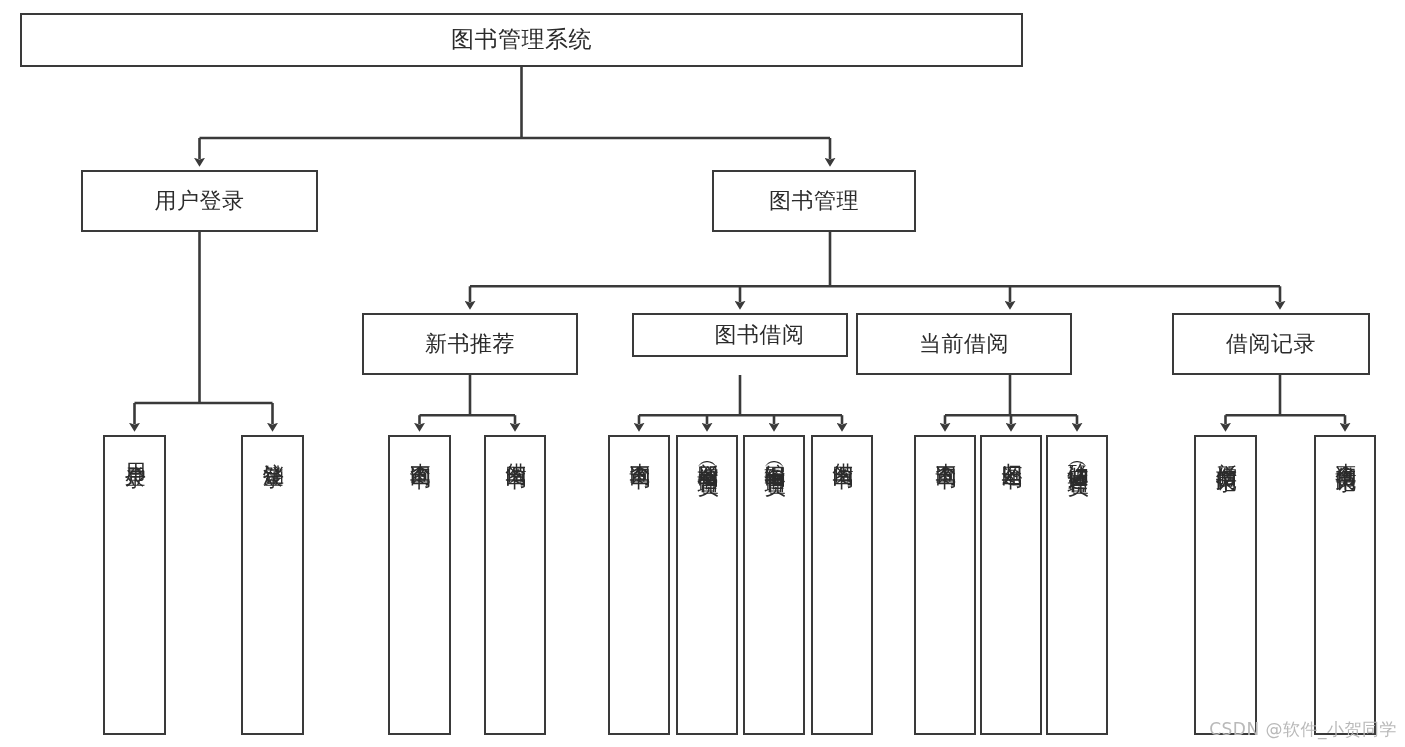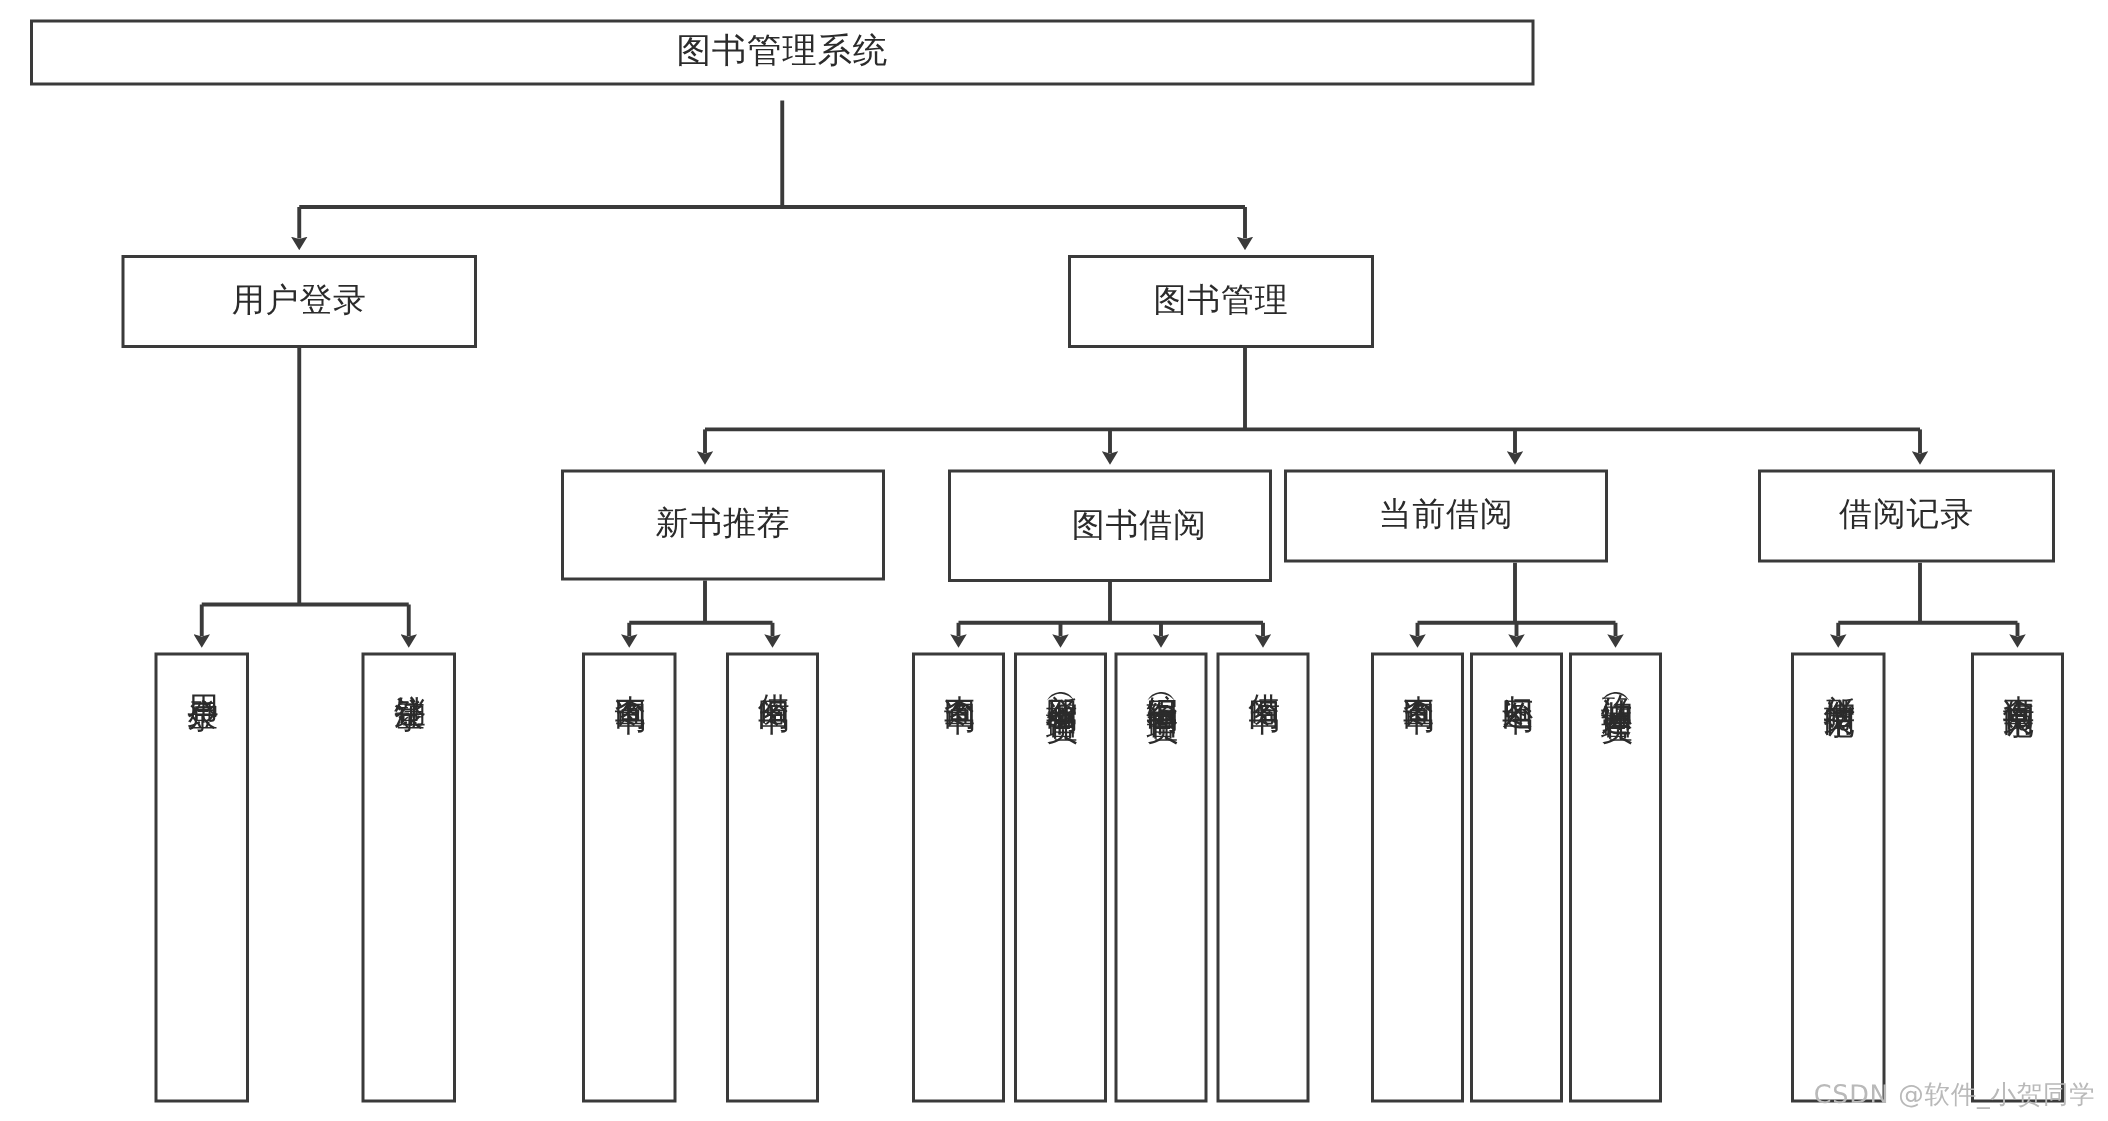--- a/index.html
+++ b/index.html
@@ -116,33 +116,33 @@
         <path d="M1011,415.2 L1011,424" marker-end="url(#arrowhead)"></path>
         <path d="M1077,415.2 L1077,424" marker-end="url(#arrowhead)"></path>
         <path d="M1280,375 L1280,415.2"></path>
         <path d="M1225.5,415.2 L1345,415.2"></path>
         <path d="M1225.5,415.2 L1225.5,424" marker-end="url(#arrowhead)"></path>
         <path d="M1345,415.2 L1345,424" marker-end="url(#arrowhead)"></path>
       </g>
   </svg>
 
   <div id="node-layer">
-      <div class="node horiz root" style="left: 20px; top: 13px; width: 1003px; height: 44px;">
+      <div class="node horiz root" style="left: 20px; top: 13px; width: 1003px; height: 54px;">
         <span class="node-label">图书管理系统</span>
       </div>
       <div class="node horiz" style="left: 81px; top: 170px; width: 237px; height: 62px;">
         <span class="node-label">用户登录</span>
       </div>
       <div class="node horiz" style="left: 712px; top: 170px; width: 204px; height: 62px;">
         <span class="node-label">图书管理</span>
       </div>
-      <div class="node horiz" style="left: 374px; top: 313px; width: 216px; height: 74px;">
+      <div class="node horiz" style="left: 362px; top: 313px; width: 216px; height: 62px;">
         <span class="node-label">新书推荐</span>
       </div>
-      <div class="node horiz" style="left: 632px; top: 313px; width: 216px; height: 75px; padding-left: 39px;">
+      <div class="node horiz" style="left: 632px; top: 313px; width: 216px; height: 44px; padding-left: 39px;">
         <span class="node-label">图书借阅</span>
       </div>
       <div class="node horiz" style="left: 856px; top: 313px; width: 216px; height: 62px;">
         <span class="node-label">当前借阅</span>
       </div>
       <div class="node horiz" style="left: 1172px; top: 313px; width: 198px; height: 62px;">
         <span class="node-label">借阅记录</span>
       </div>
       <div class="node vert" style="left: 103px; top: 435px; width: 63px; height: 300px;">
         <span class="node-label">用户登录</span>

